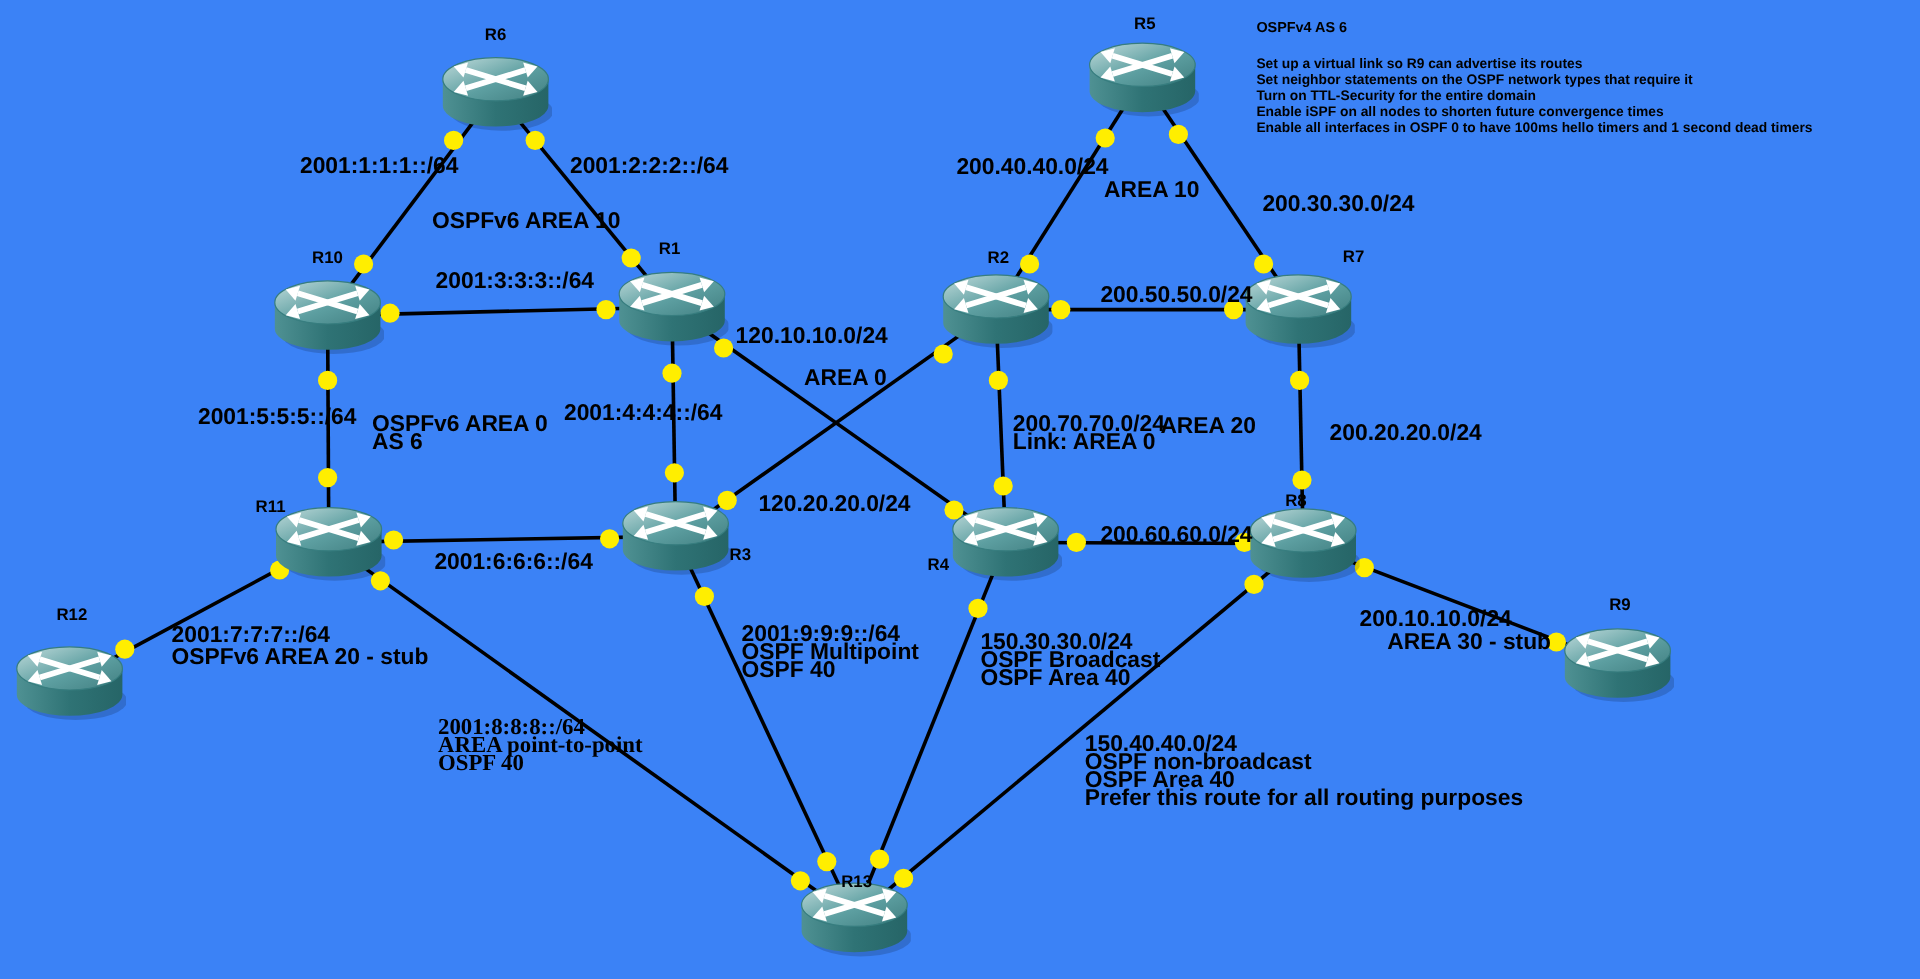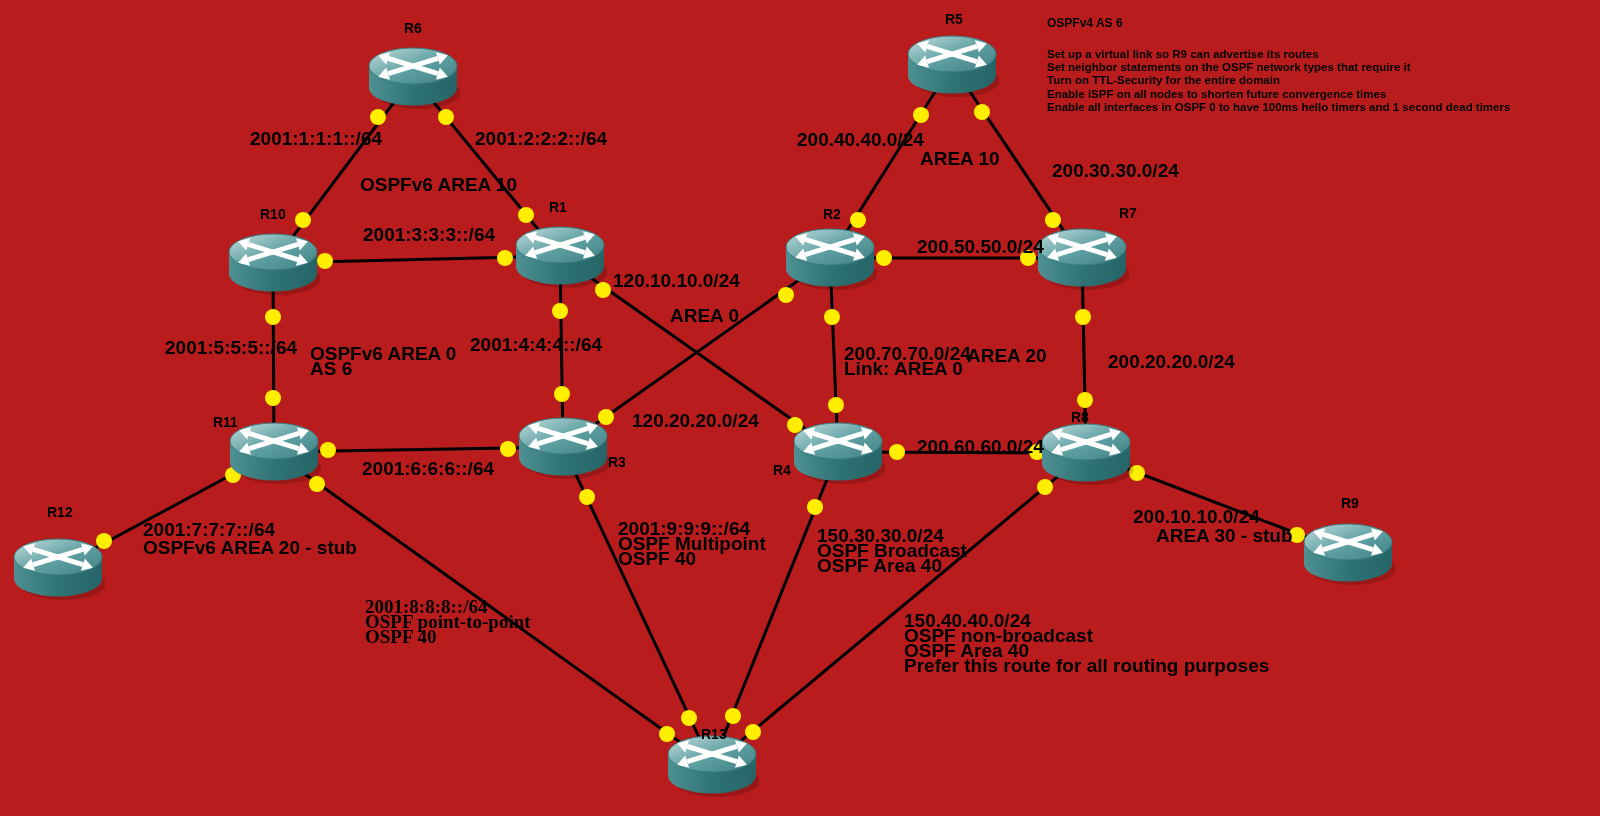--- a/index.html
+++ b/index.html
@@ -1,17 +1,17 @@
 <!DOCTYPE html>
 <html><head>
 <meta charset="utf-8">
 <style>
   html,body{margin:0;padding:0;background:#ffffff;}
   .canvas{
-    position:relative;width:1600px;height:816px;background:#b91c1c;overflow:hidden;
+    position:relative;width:1600px;height:816px;background:#3b82f6;overflow:hidden;
     font-family:"Liberation Sans","DejaVu Sans",sans-serif;color:#000;
   }
   #wires{position:absolute;left:0;top:0;width:1600px;height:816px;z-index:1;}
   .router{position:absolute;width:94px;height:68px;z-index:2;}
   .rlabel{position:absolute;font-size:14px;font-weight:bold;color:#000;z-index:4;white-space:nowrap;}
   .anno{position:absolute;font-size:19px;font-weight:bold;color:#000;z-index:3;white-space:nowrap;line-height:15px;}
   .notes{position:absolute;left:1047px;top:16px;z-index:3;}
   .notes-title{font-size:12px;font-weight:bold;white-space:nowrap;}
   #note-lines{margin-top:18px;}
   .note-line{font-size:11.5px;font-weight:bold;line-height:13.2px;white-space:nowrap;}
@@ -399,21 +399,21 @@
         <div>OSPF Multipoint</div>
         <div>OSPF 40</div>
       </div>
       <div class="anno" style="left: 817px; top: 528px;">
         <div>150.30.30.0/24</div>
         <div>OSPF Broadcast</div>
         <div>OSPF Area 40</div>
       </div>
       <div class="anno" style="left: 365px; top: 599px; font-family: Liberation Serif, serif;">
         <div>2001:8:8:8::/64</div>
-        <div>OSPF point-to-point</div>
+        <div>AREA point-to-point</div>
         <div>OSPF 40</div>
       </div>
       <div class="anno" style="left: 904px; top: 613px;">
         <div>150.40.40.0/24</div>
         <div>OSPF non-broadcast</div>
         <div>OSPF Area 40</div>
         <div>Prefer this route for all routing purposes</div>
       </div>
       <div class="anno" style="left: 1133px; top: 509px;">
         <div>200.10.10.0/24</div>

